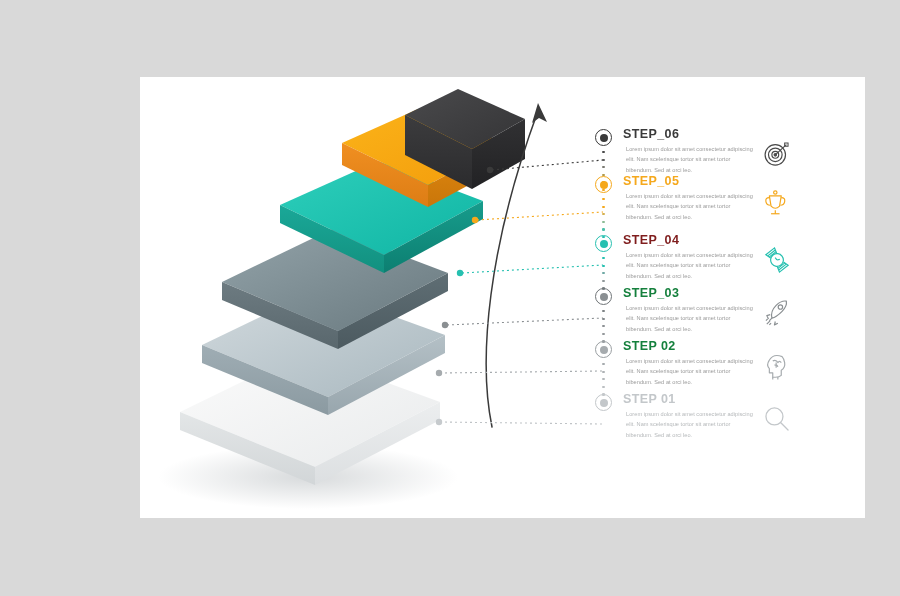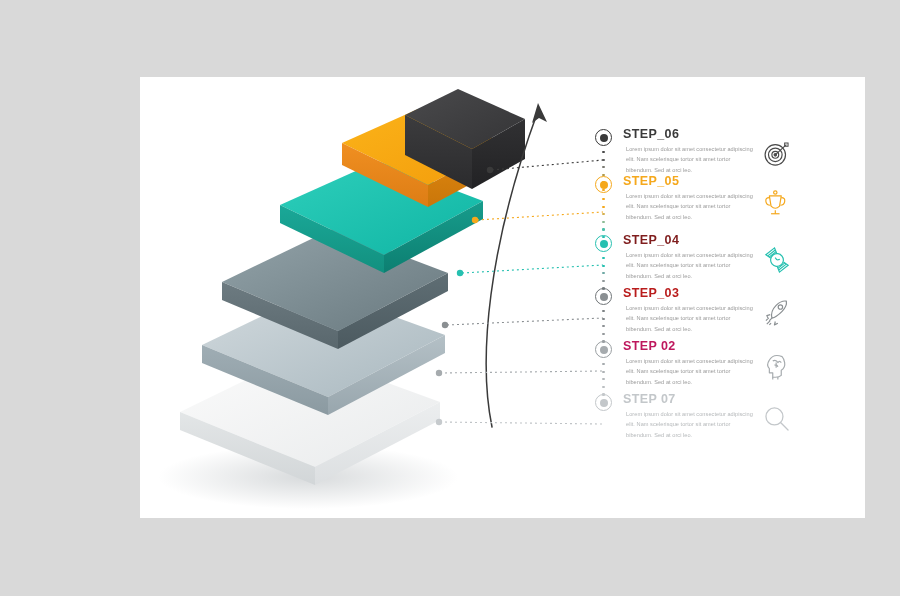--- a/index.html
+++ b/index.html
@@ -351,21 +351,21 @@
           <i style="background:#8a8f92"></i>
         </div>
         <div class="spine" style="top:24px">
           <s style="background:#7d8285"></s>
             <s style="background:#85898c"></s>
             <s style="background:#8d9194"></s>
           <s style="background:#94989b"></s>
             <s style="background:#9a9fa2"></s>
             <s style="background:#9a9fa2"></s>
         </div>
-        <div class="step-title" style="color:#b91c1c">STEP_03</div>
+        <div class="step-title" style="color:#15803d">STEP_03</div>
         <div class="step-body">Lorem ipsum dolor sit amet consectetur adipiscing elit. Nam scelerisque tortor sit amet tortor bibendum. Sed at orci leo.</div>
         <div class="step-icon" style="color:#8a8f92">
           <svg viewBox="0 0 40 40" fill="none" stroke="#8a8f92" stroke-width="1.4" stroke-linejoin="round">
             <path d="M14 26 Q12 18 19 11 Q25 5 31 6 Q32 12 26 18 Q19 25 14 26 Z"></path>
             <circle cx="24" cy="13" r="2.6"></circle>
             <path d="M14 26 L11 29 M12 22 L8 23 L10 27"></path>
             <path d="M18 30 L17 34 L21 32"></path>
             <path d="M8 33 L12 29 M7 29 L9 27 M11 34 L13 32"></path>
           </svg>
         </div>
@@ -376,36 +376,36 @@
           <i style="background:#a6abae"></i>
         </div>
         <div class="spine" style="top:24px">
           <s style="background:#a6abae"></s>
             <s style="background:#aeb2b5"></s>
             <s style="background:#b4b8bb"></s>
           <s style="background:#bbbfc2"></s>
             <s style="background:#c3c7ca"></s>
             <s style="background:#c3c7ca"></s>
         </div>
-        <div class="step-title" style="color:#be185d">STEP 02</div>
+        <div class="step-title" style="color:#15803d">STEP 02</div>
         <div class="step-body">Lorem ipsum dolor sit amet consectetur adipiscing elit. Nam scelerisque tortor sit amet tortor bibendum. Sed at orci leo.</div>
         <div class="step-icon" style="color:#a6abae">
           <svg viewBox="0 0 40 40" fill="none" stroke="#a6abae" stroke-width="1.4" stroke-linejoin="round">
             <path d="M26 9 Q16 5 11 13 Q7 19 11 23 L11 28 L15 28 L15 33 Q22 34 25 31 L25 25 Q30 22 29 16 Q28 11 26 9 Z"></path>
             <path d="M15 14 Q19 12 21 16 Q23 13 25 16 M17 19 Q20 18 21 21 M19 16 L19 22"></path>
             <path d="M15 33 L15 36 M21 33 L21 36"></path>
           </svg>
         </div>
       </div>
 
       <div class="step" style="top:265px">
         <div class="step-marker" style="border-color:#c3c7ca">
           <i style="background:#c3c7ca"></i>
         </div>
-        <div class="step-title" style="color:#c3c7ca">STEP 07</div>
+        <div class="step-title" style="color:#c3c7ca">STEP 01</div>
         <div class="step-body" style="color:#b5b8ba">Lorem ipsum dolor sit amet consectetur adipiscing elit. Nam scelerisque tortor sit amet tortor bibendum. Sed at orci leo.</div>
         <div class="step-icon" style="color:#c3c7ca">
           <svg viewBox="0 0 40 40" fill="none" stroke="#c3c7ca" stroke-width="1.5" stroke-linecap="round">
             <circle cx="17" cy="17" r="10"></circle>
             <path d="M24.5 24.5 L33 33"></path>
           </svg>
         </div>
       </div>
 
     </div>

